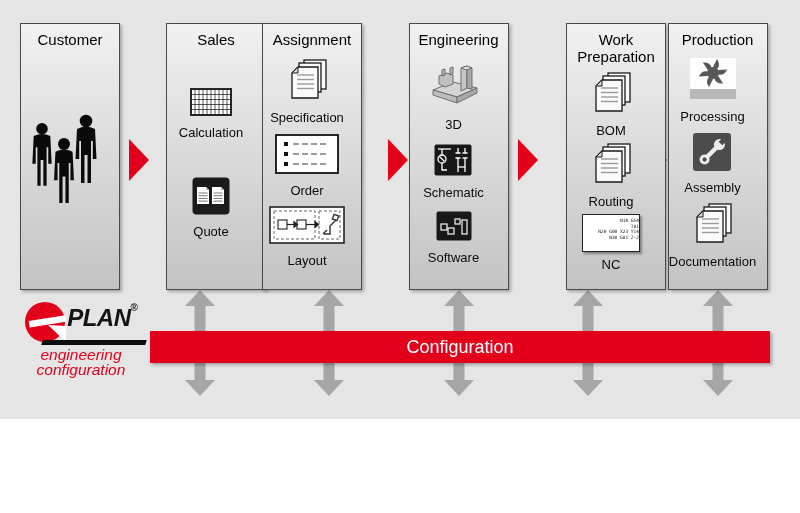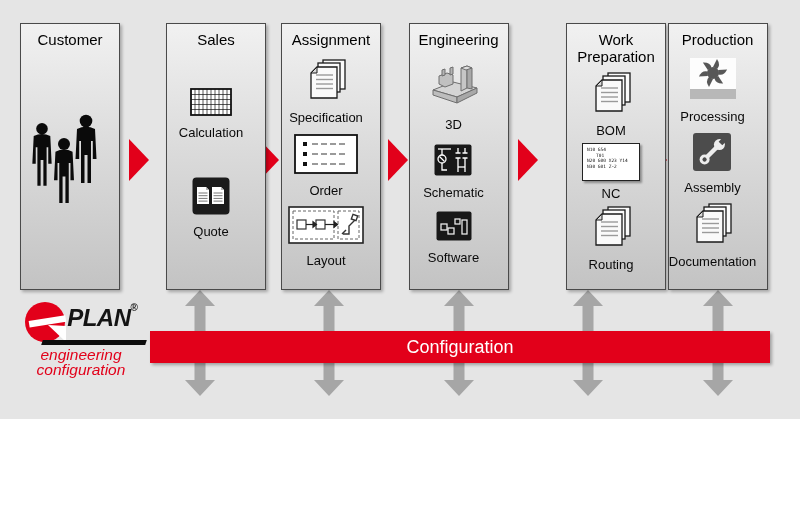--- a/index.html
+++ b/index.html
@@ -7,21 +7,21 @@
           font-family:"Liberation Sans", sans-serif;}
 
   
   .column{position:absolute;top:23px;width:100px;height:267px;box-sizing:border-box;
           border:1.6px solid #4a4a4a;
           background:linear-gradient(180deg,#f1f1f1 0%,#dcdcdc 45%,#c3c3c3 100%);
           box-shadow:2px 2px 3px rgba(0,0,0,.28);
           display:flex;flex-direction:column;align-items:center;z-index:3;}
   .col-title{margin-top:7px;font-size:15px;line-height:17px;color:#000;text-align:center;width:96px;}
   .col-items{flex:1;width:100%;display:flex;flex-direction:column;align-items:center;
-             justify-content:space-evenly;padding:2px 10px 12px 0;}
+             justify-content:space-evenly;padding:2px 10px 12px 0;text-align:right;}
   .col-items.centered{justify-content:center;}
   .item{display:flex;flex-direction:column;align-items:center;}
   .item-label{margin-top:5px;font-size:13px;color:#0a0a0a;white-space:nowrap;}
 
   
   .flow-arrow{position:absolute;top:139px;width:0;height:0;z-index:2;
               border-top:21px solid transparent;border-bottom:21px solid transparent;
               border-left:20px solid #e2001a;}
 
   
@@ -154,21 +154,21 @@
                   <line x1="21.5" y1="24.1" x2="30.5" y2="24.1"></line>
               </g>
             </g>
           </svg>
         </span>
         <span class="item-label">Quote</span>
       </div>
     </div>
   </div>
 
-  <div class="column" style="left:281px">
+  <div class="column" style="left:262px">
     <div class="col-title">Assignment</div>
     <div class="col-items">
       <div class="item">
         <span>
           <svg width="42" height="42" viewBox="0 0 42 42">
               <use href="#docstack"></use>
             </svg>
         </span>
         <span class="item-label">Specification</span>
       </div>
@@ -279,35 +279,35 @@
     <div class="col-items">
       <div class="item">
         <span>
           <svg width="42" height="42" viewBox="0 0 42 42">
               <use href="#docstack"></use>
             </svg>
         </span>
         <span class="item-label">BOM</span>
       </div>
       <div class="item">
+        <span>
+          <svg width="42" height="42" viewBox="0 0 42 42">
+              <use href="#docstack"></use>
+            </svg>
+        </span>
+        <span class="item-label">Routing</span>
+      </div>
+      <div class="item">
         <span class="nc-box">
           <div class="nc-line">N10 G54</div>
           <div class="nc-line">T01</div>
           <div class="nc-line">N20 G00 X23 Y14</div>
           <div class="nc-line">N30 G01 Z-2</div>
         </span>
         <span class="item-label">NC</span>
-      </div>
-      <div class="item">
-        <span>
-          <svg width="42" height="42" viewBox="0 0 42 42">
-              <use href="#docstack"></use>
-            </svg>
-        </span>
-        <span class="item-label">Routing</span>
       </div>
     </div>
   </div>
 
   <div class="column" style="left:667.5px">
     <div class="col-title">Production</div>
     <div class="col-items">
       <div class="item">
         <span>
           <svg width="46" height="42" viewBox="0 0 46 42">

